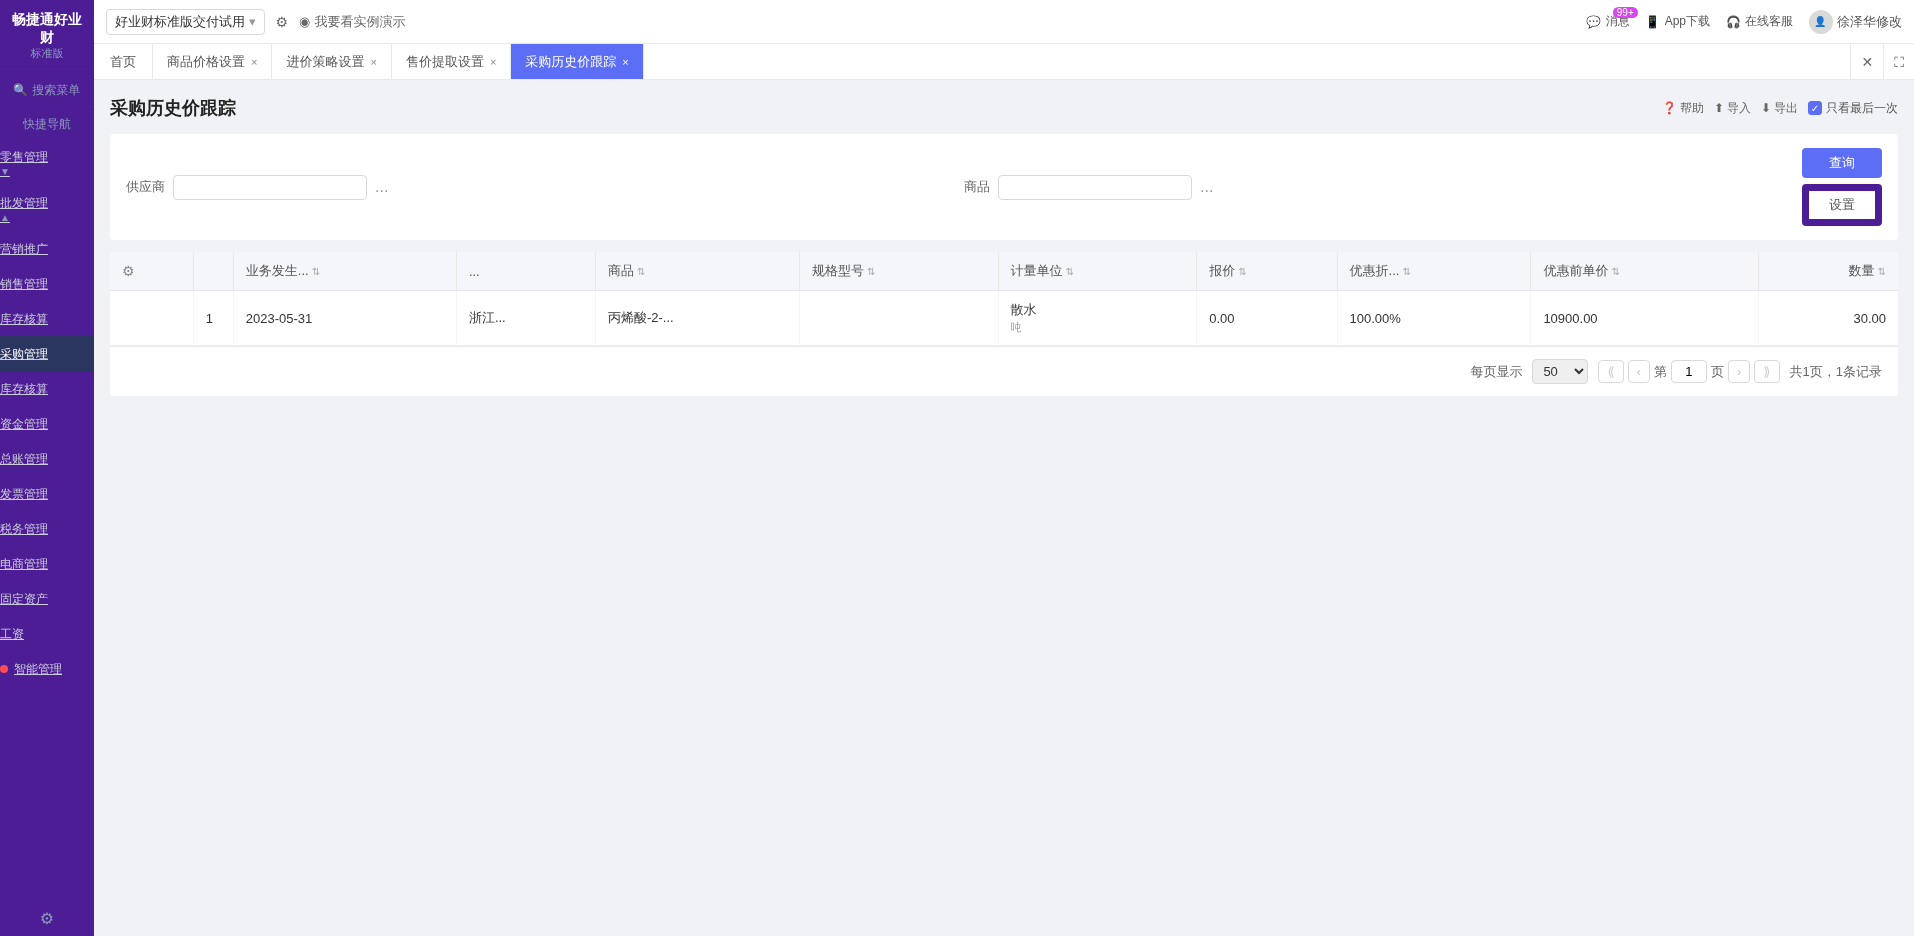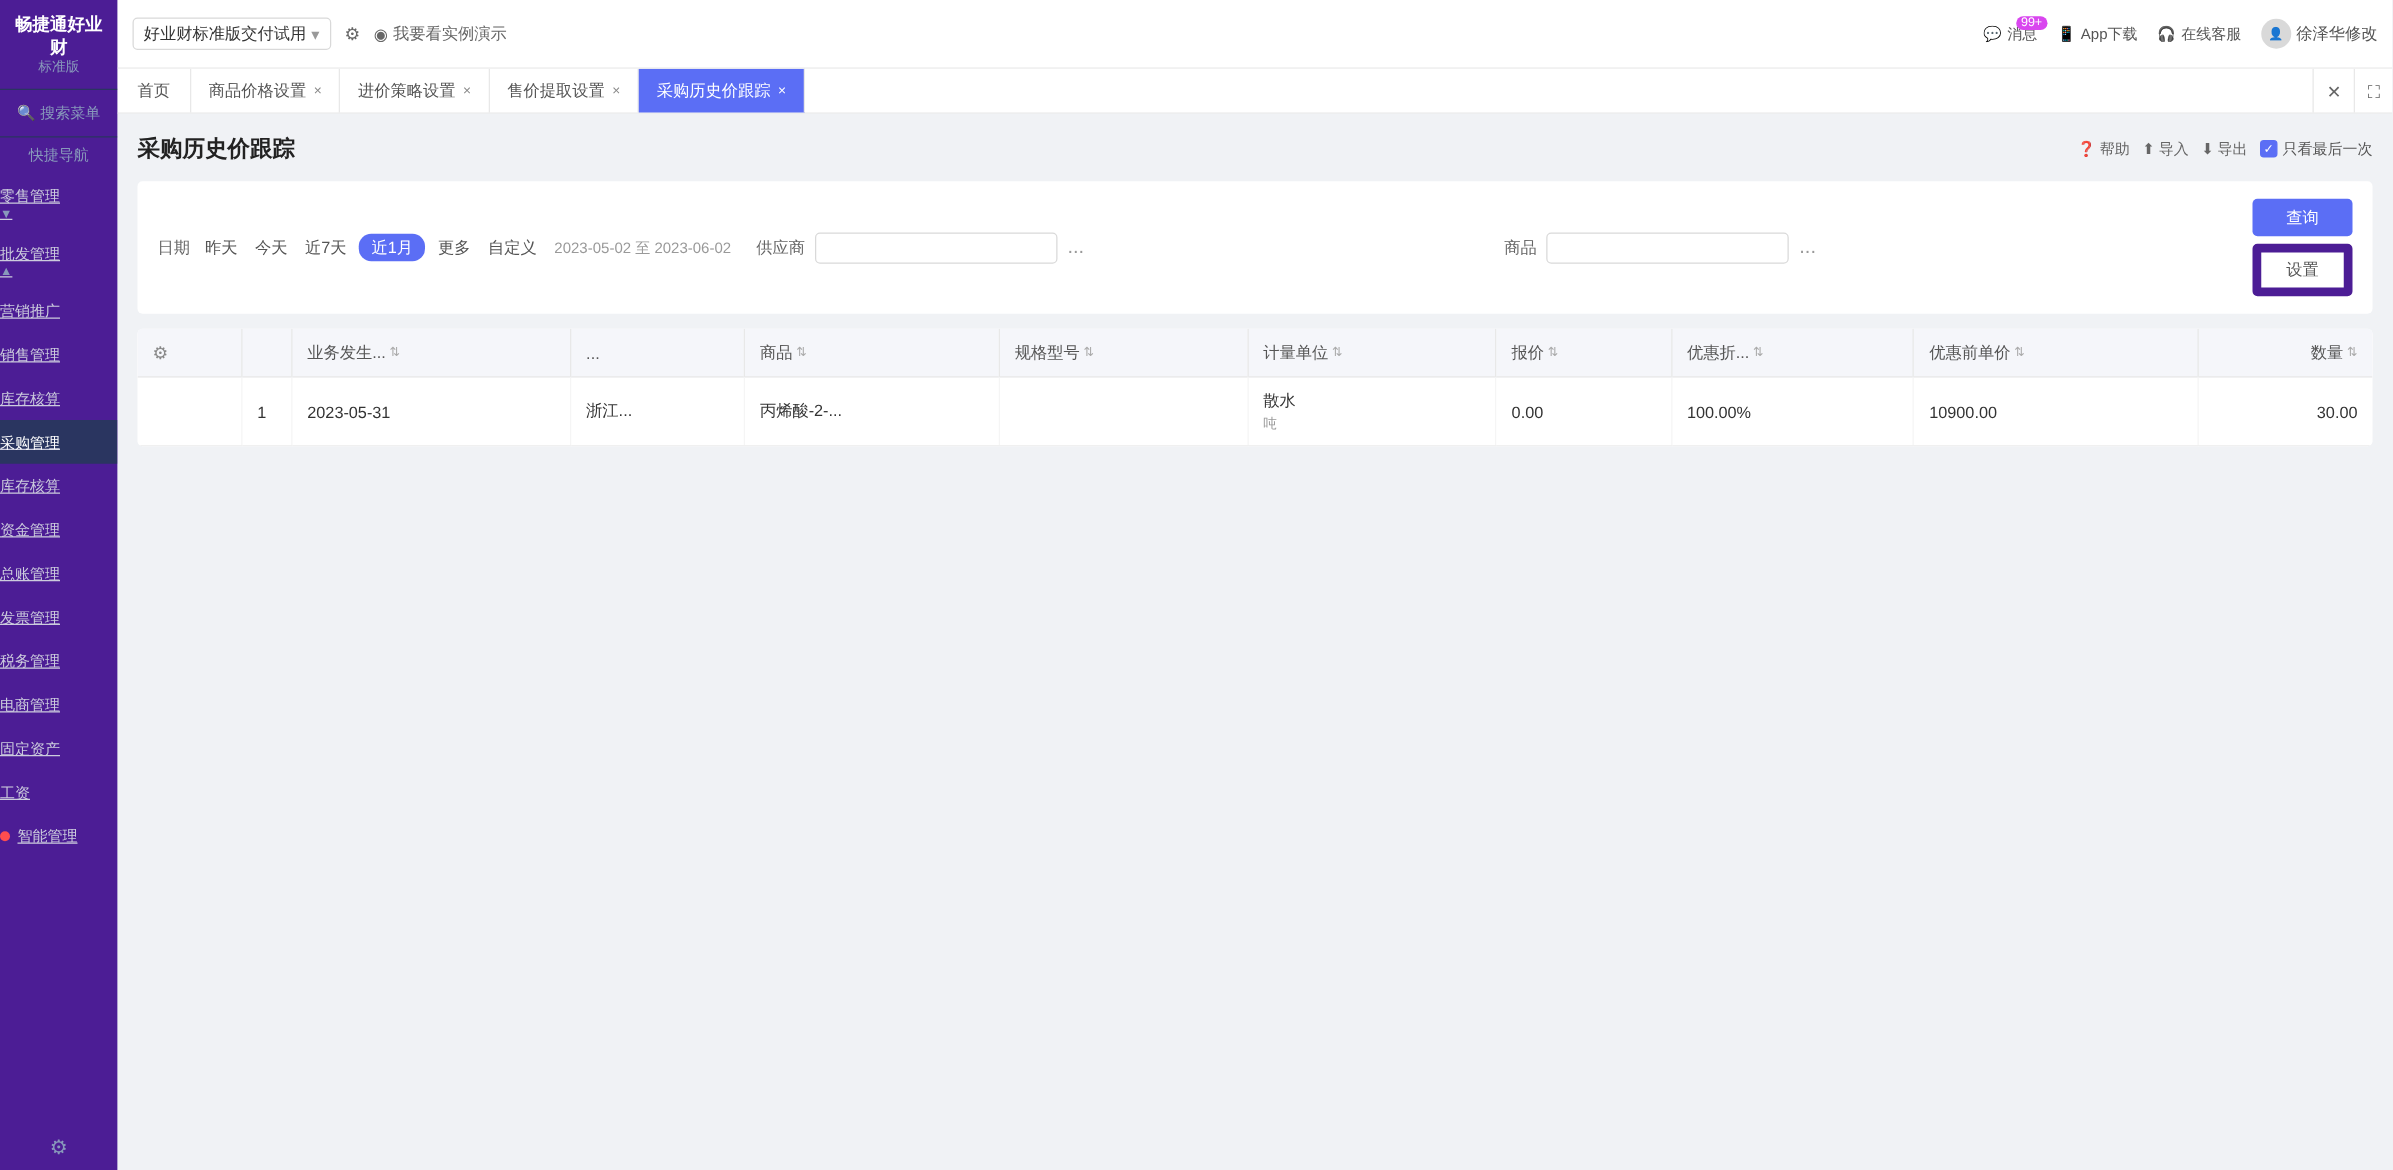--- a/index.html
+++ b/index.html
@@ -18,21 +18,21 @@
     .sidebar-item.active { background: #2a3560; }
     .sidebar-item-label { color: #ccd; font-size: 12px; margin-top: 2px; }
     .sidebar-item-label.highlight { color: #fff; }
     .sidebar-arrow { color: #8899bb; font-size: 10px; }
     .sidebar-bottom { margin-top: auto; padding: 8px; text-align: center; }
     .sidebar-gear { color: #8899bb; font-size: 16px; cursor: pointer; }
     .sidebar-dot { width: 8px; height: 8px; background: #ff4d4f; border-radius: 50%; display: inline-block; margin-right: 4px; }
 
     
     .main-area { flex: 1; display: flex; flex-direction: column; overflow: hidden; }
-    .top-bar { background: #fff; height: 55px; display: flex; align-items: center; padding: 0 12px; border-bottom: 1px solid #e8e8e8; gap: 10px; }
+    .top-bar { background: #fff; height: 44px; display: flex; align-items: center; padding: 0 12px; border-bottom: 1px solid #e8e8e8; gap: 10px; }
     .top-bar-left { display: flex; align-items: center; gap: 8px; flex: 1; }
     .edition-selector { display: flex; align-items: center; gap: 4px; color: #333; font-size: 13px; cursor: pointer; border: 1px solid #d9d9d9; border-radius: 4px; padding: 3px 8px; }
     .edition-selector .arrow { color: #999; }
     .gear-btn { color: #666; cursor: pointer; font-size: 14px; padding: 3px; }
     .demo-btn { display: flex; align-items: center; gap: 4px; color: #666; font-size: 13px; cursor: pointer; }
     .top-bar-right { display: flex; align-items: center; gap: 16px; }
     .top-icon-group { display: flex; align-items: center; gap: 4px; color: #555; font-size: 12px; cursor: pointer; position: relative; }
     .badge { background: #d946ef; color: #fff; font-size: 10px; border-radius: 8px; padding: 0 4px; position: absolute; top: -6px; right: -8px; white-space: nowrap; }
     .user-info { display: flex; align-items: center; gap: 4px; color: #555; font-size: 13px; cursor: pointer; }
     .avatar { width: 24px; height: 24px; border-radius: 50%; background: #d9d9d9; display: flex; align-items: center; justify-content: center; font-size: 10px; color: #666; }
@@ -248,32 +248,20 @@
           </div>
           <div class="only-last">
             <div class="checkbox-checked">✓</div>
             <span>只看最后一次</span>
           </div>
         </div>
       </div>
 
       <div class="filter-panel">
         <div class="filter-row">
-          <div class="filter-group">
-            <span class="filter-label">日期</span>
-            <div class="date-options">
-              <span class="date-opt">昨天</span>
-              <span class="date-opt">今天</span>
-              <span class="date-opt">近7天</span>
-              <span class="date-opt active">近1月</span>
-              <span class="date-opt">更多</span>
-              <span class="date-opt">自定义</span>
-            </div>
-            <div class="date-range">2023-05-02 至 2023-06-02</div>
-          </div>
 
           <div class="filter-group" style="flex:1;">
             <span class="filter-label">供应商</span>
             <input class="filter-input" type="text" value="" style="">
             <span class="filter-dots">...</span>
           </div>
 
           <div class="filter-group" style="flex:1;">
             <span class="filter-label">商品</span>
             <input class="filter-input" type="text" value="" style="">
@@ -358,16 +346,34 @@
               <td></td>
               <td>散水<br><span style="color:#999;font-size:11px;">吨</span></td>
               <td>0.00</td>
               <td>100.00%</td>
               <td>10900.00</td>
               <td style="text-align:right;">30.00</td>
             </tr>
           </tbody>
         </table>
 
+        <div class="pagination-bar">
+          <span class="page-size-label">每页显示</span>
+          <select class="page-size-select">
+            <option>50</option>
+            <option>100</option>
+            <option>200</option>
+          </select>
+          <div class="page-nav">
+            <button class="page-nav-btn" disabled="">⟪</button>
+            <button class="page-nav-btn" disabled="">‹</button>
+            <span class="page-info">第</span>
+            <input class="page-input" type="text" value="1" style="">
+            <span class="page-info">页</span>
+            <button class="page-nav-btn" disabled="">›</button>
+            <button class="page-nav-btn" disabled="">⟫</button>
+          </div>
+          <span class="page-info">共1页，1条记录</span>
+        </div>
       </div>
     </div>
   </div>
 </div>
 
 </body></html>

